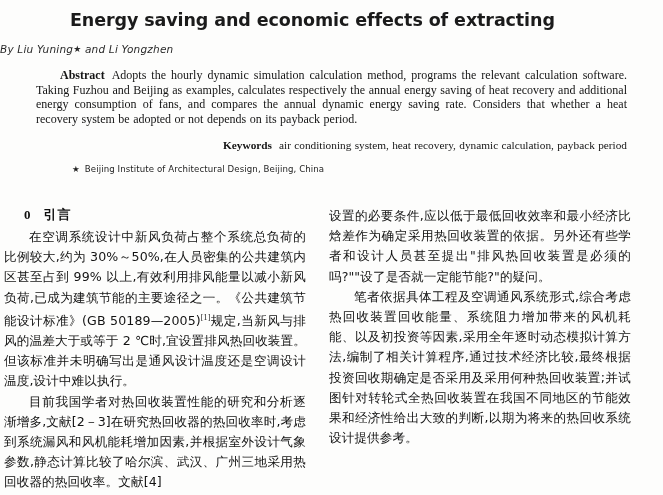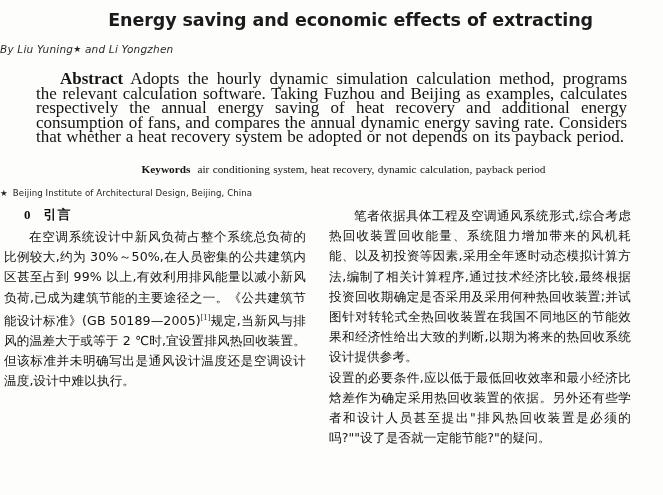--- a/index.html
+++ b/index.html
@@ -21,21 +21,21 @@
     position: absolute;
     inset: 0;
     background: #fdfdfc;
     padding: 0;
     box-sizing: border-box;
   }
 
   
   .title-block {
     padding: 8px 70px 0 70px;
-    text-align: right;
+    text-align: left;
   }
   .title-line {
     font-family: "DejaVu Sans", sans-serif;
     font-weight: bold;
     font-size: 17.5px;
     line-height: 24px;
     letter-spacing: -0.1px;
     color: #1b1b1b;
   }
 
@@ -55,49 +55,50 @@
     vertical-align: 1px;
   }
 
   
   .abs-block {
     margin: 13px 22px 0 22px;
     padding: 0 14px 0 14px;
   }
   .abs-para {
     font-family: "Liberation Serif", serif;
-    font-size: 17px;
+    font-size: 12px;
     line-height: 14.6px;
     text-align: justify;
     text-indent: 24px;
     color: #141414;
     word-spacing: 0.5px;
   }
   .abs-para .lead {
     font-weight: bold;
     margin-right: 7px;
   }
   .kw-para {
     font-family: "Liberation Serif", serif;
     font-size: 11.3px;
     line-height: 14.6px;
-    text-align: center;
+    text-align: right;
     text-indent: 24px;
     color: #141414;
     margin-top: 2px;
     word-spacing: 0.5px;
   }
   .kw-para .lead {
     font-weight: bold;
     margin-right: 7px;
   }
 
   
   .affil {
     margin: 10px 0 0 0;
+    padding-left: 72px;
     font-family: "DejaVu Sans", sans-serif;
     font-size: 8.6px;
     color: #1d1d1d;
     letter-spacing: 0.1px;
   }
   .affil .star {
     font-size: 8.6px;
     margin-right: 5px;
   }
 
@@ -178,22 +179,23 @@
     <span class="star">★</span><span>Beijing Institute of Architectural Design, Beijing, China</span>
   </div>
 
   <div class="columns">
 
     <div class="col">
       <div class="sec-head">
         <span class="num">0</span><span>引言</span>
       </div>
       <p class="cn-para"><span>在空调系统设计中新风负荷占整个系统总负荷的比例较大,约为 30%～50%,在人员密集的公共建筑内区甚至占到 99% 以上,有效利用排风能量以减小新风负荷,已成为建筑节能的主要途径之一。《公共建筑节能设计标准》(GB 50189—2005)</span><sup class="ref">[1]</sup><span>规定,当新风与排风的温差大于或等于 2 ℃时,宜设置排风热回收装置。但该标准并未明确写出是通风设计温度还是空调设计温度,设计中难以执行。</span></p>
+      <p class="cn-para">目前我国学者对热回收装置性能的研究和分析逐渐增多,文献[2－3]在研究热回收器的热回收率时,考虑到系统漏风和风机能耗增加因素,并根据室外设计气象参数,静态计算比较了哈尔滨、武汉、广州三地采用热回收器的热回收率。文献[4]</p>
     </div>
 
     <div class="col">
+      <p class="cn-para noindent">设置的必要条件,应以低于最低回收效率和最小经济比焓差作为确定采用热回收装置的依据。另外还有些学者和设计人员甚至提出"排风热回收装置是必须的吗?""设了是否就一定能节能?"的疑问。</p>
       <p class="cn-para">笔者依据具体工程及空调通风系统形式,综合考虑热回收装置回收能量、系统阻力增加带来的风机耗能、以及初投资等因素,采用全年逐时动态模拟计算方法,编制了相关计算程序,通过技术经济比较,最终根据投资回收期确定是否采用及采用何种热回收装置;并试图针对转轮式全热回收装置在我国不同地区的节能效果和经济性给出大致的判断,以期为将来的热回收系统设计提供参考。</p>
-      <p class="cn-para noindent">设置的必要条件,应以低于最低回收效率和最小经济比焓差作为确定采用热回收装置的依据。另外还有些学者和设计人员甚至提出"排风热回收装置是必须的吗?""设了是否就一定能节能?"的疑问。</p>
     </div>
 
   </div>
 
 </div>
 
 </body></html>

